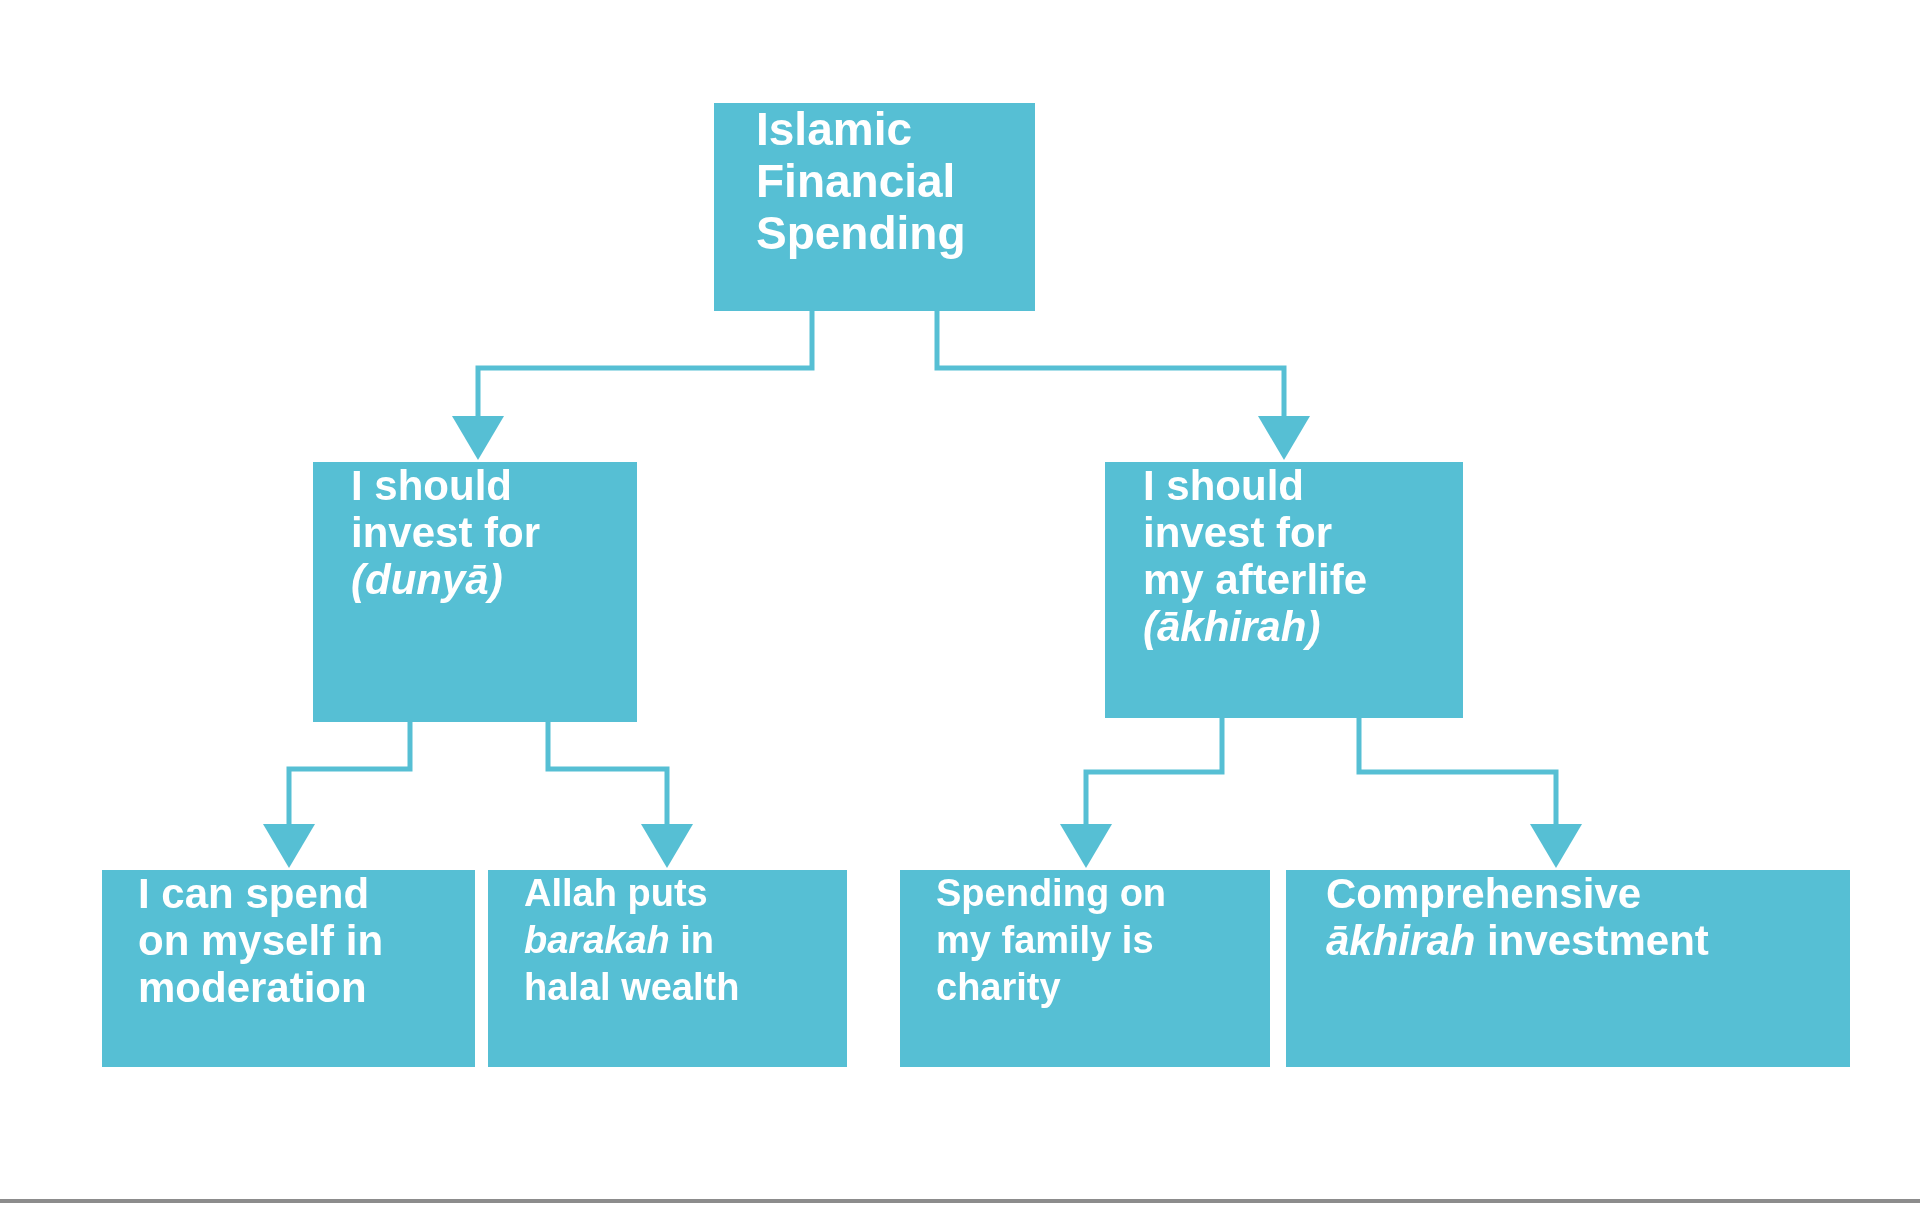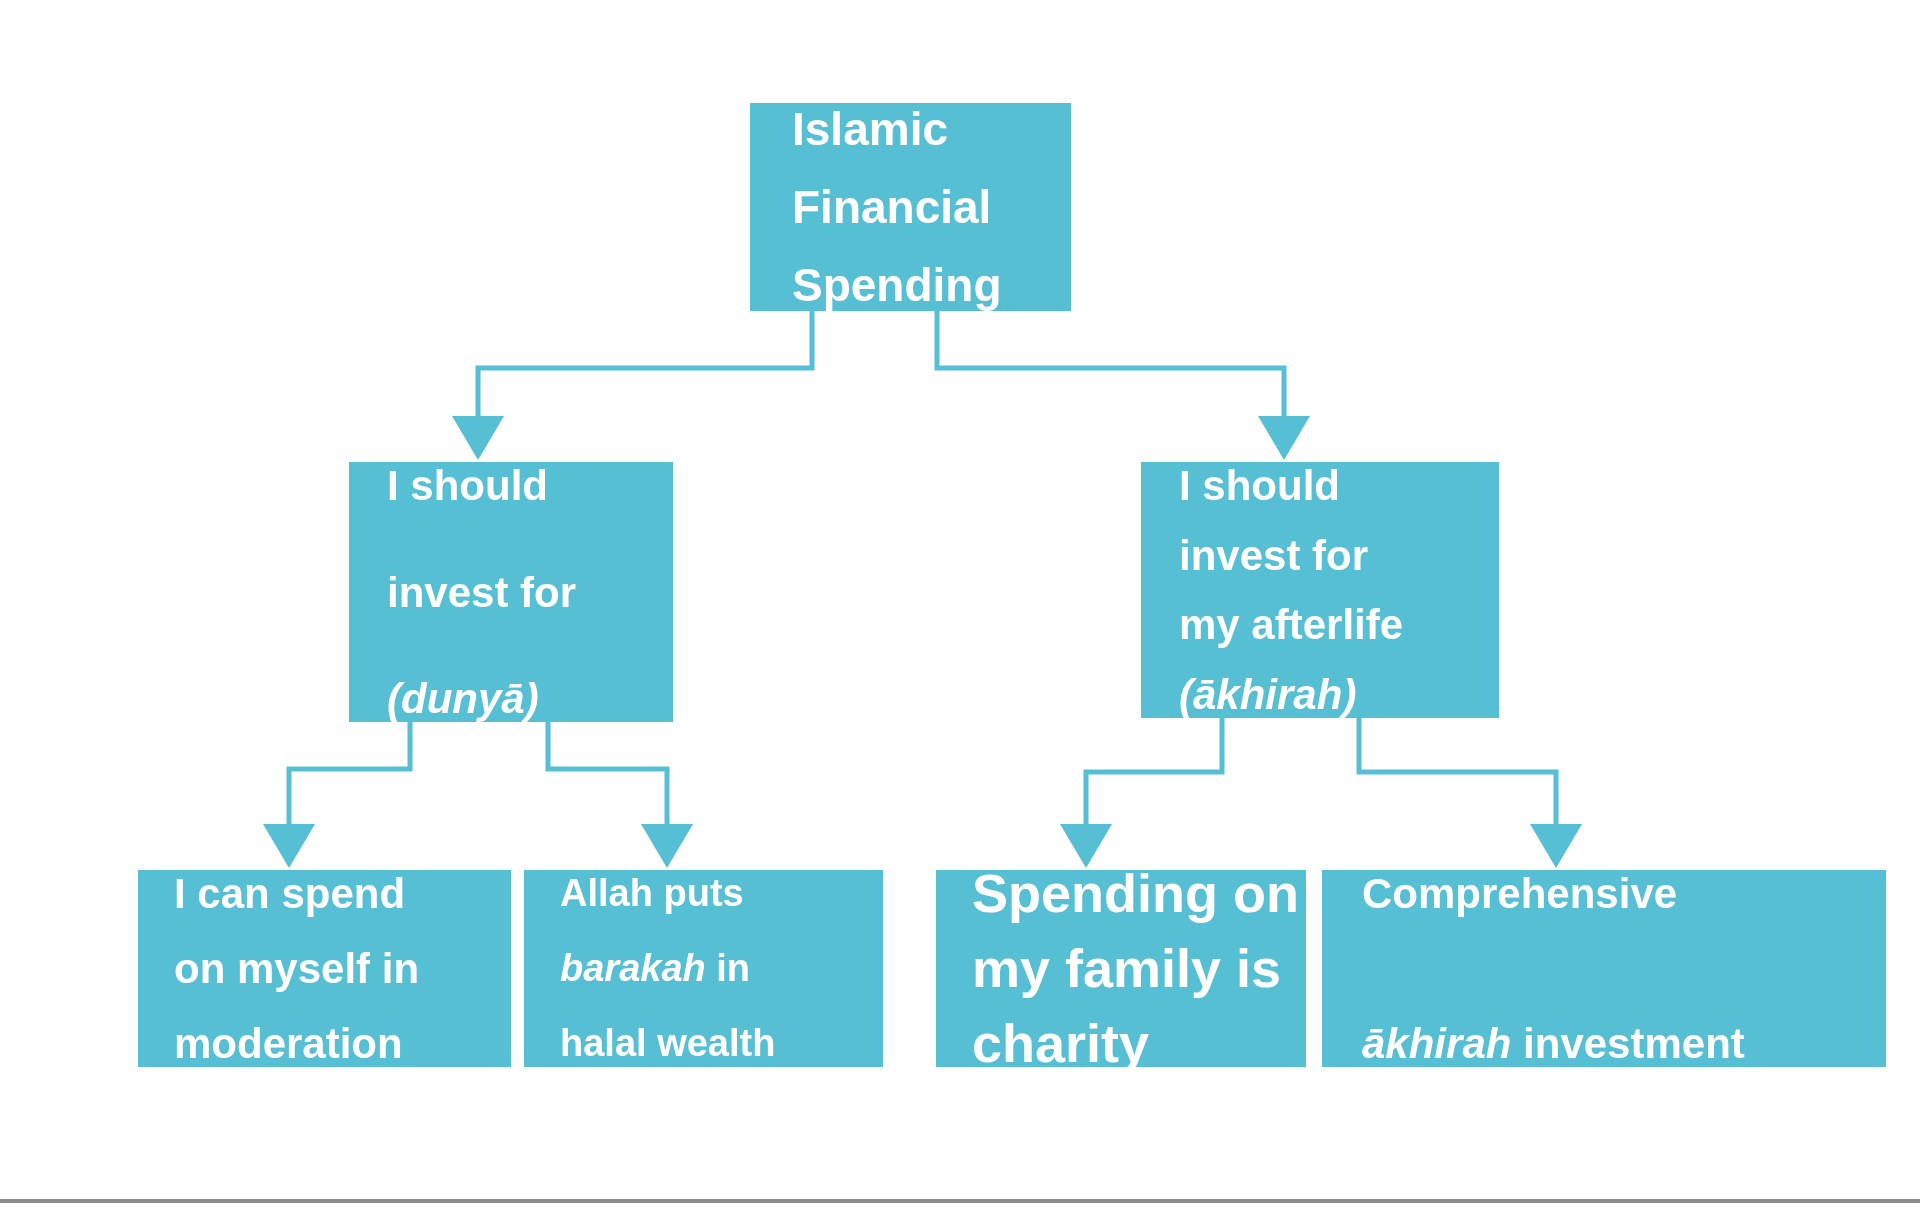--- a/index.html
+++ b/index.html
@@ -31,25 +31,24 @@
   .connectors polygon {
     fill: currentColor;
     stroke: none;
   }
   .node {
     position: absolute;
     background: var(--accent, #56BFD4);
     color: var(--node-text, #ffffff);
     display: flex;
     flex-direction: column;
-    justify-content: space-between;
+    justify-content: flex-start;
     box-sizing: border-box;
     font-weight: bold;
     text-align: left;
-    margin-left: 36px;
   }
   .node .line {
     white-space: nowrap;
   }
   .node .it {
     font-style: italic;
   }
   .node-root {
     left: 714px; top: 103px; width: 321px; height: 208px;
     padding-left: 42px;
@@ -71,26 +70,26 @@
     font-size: 42px; line-height: 47px;
   }
   .node-barakah {
     left: 488px; top: 870px; width: 359px; height: 197px;
     padding-left: 36px;
     font-size: 38px; line-height: 47px;
   }
   .node-charity {
     left: 900px; top: 870px; width: 370px; height: 197px;
     padding-left: 36px;
-    font-size: 54px; line-height: 47px;
+    font-size: 38px; line-height: 47px;
   }
   .node-portfolio {
     left: 1286px; top: 870px; width: 564px; height: 197px;
     padding-left: 40px;
-    font-size: 42px; line-height: 47px; gap: 12px;
+    font-size: 42px; line-height: 47px;
   }
   .bottom-divider {
     position: absolute;
     left: 0;
     top: 1199px;
     width: 1920px;
     height: 4px;
     background: var(--divider, #8C8C8C);
   }
 </style>

